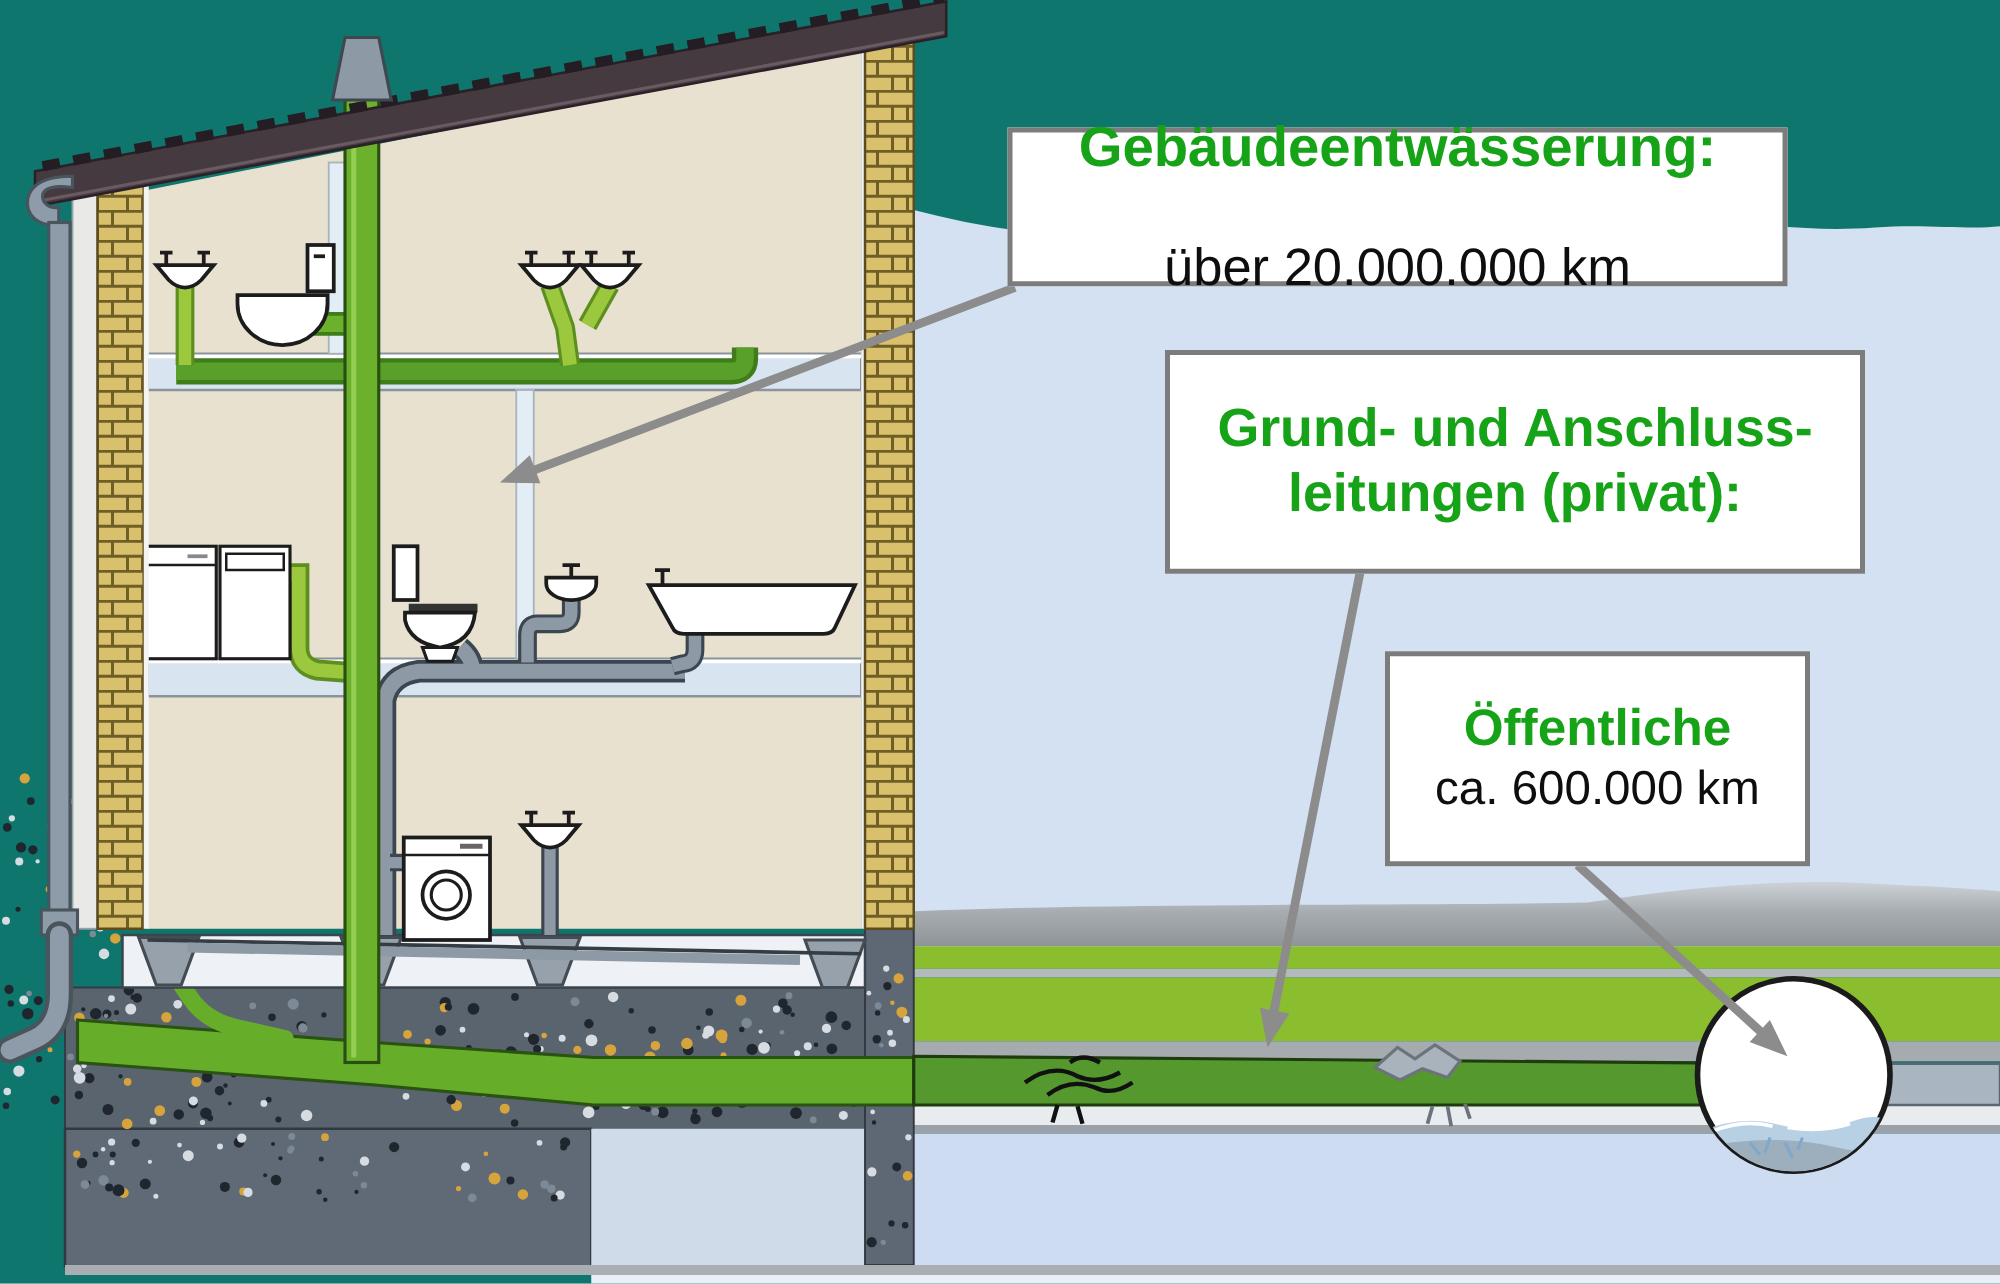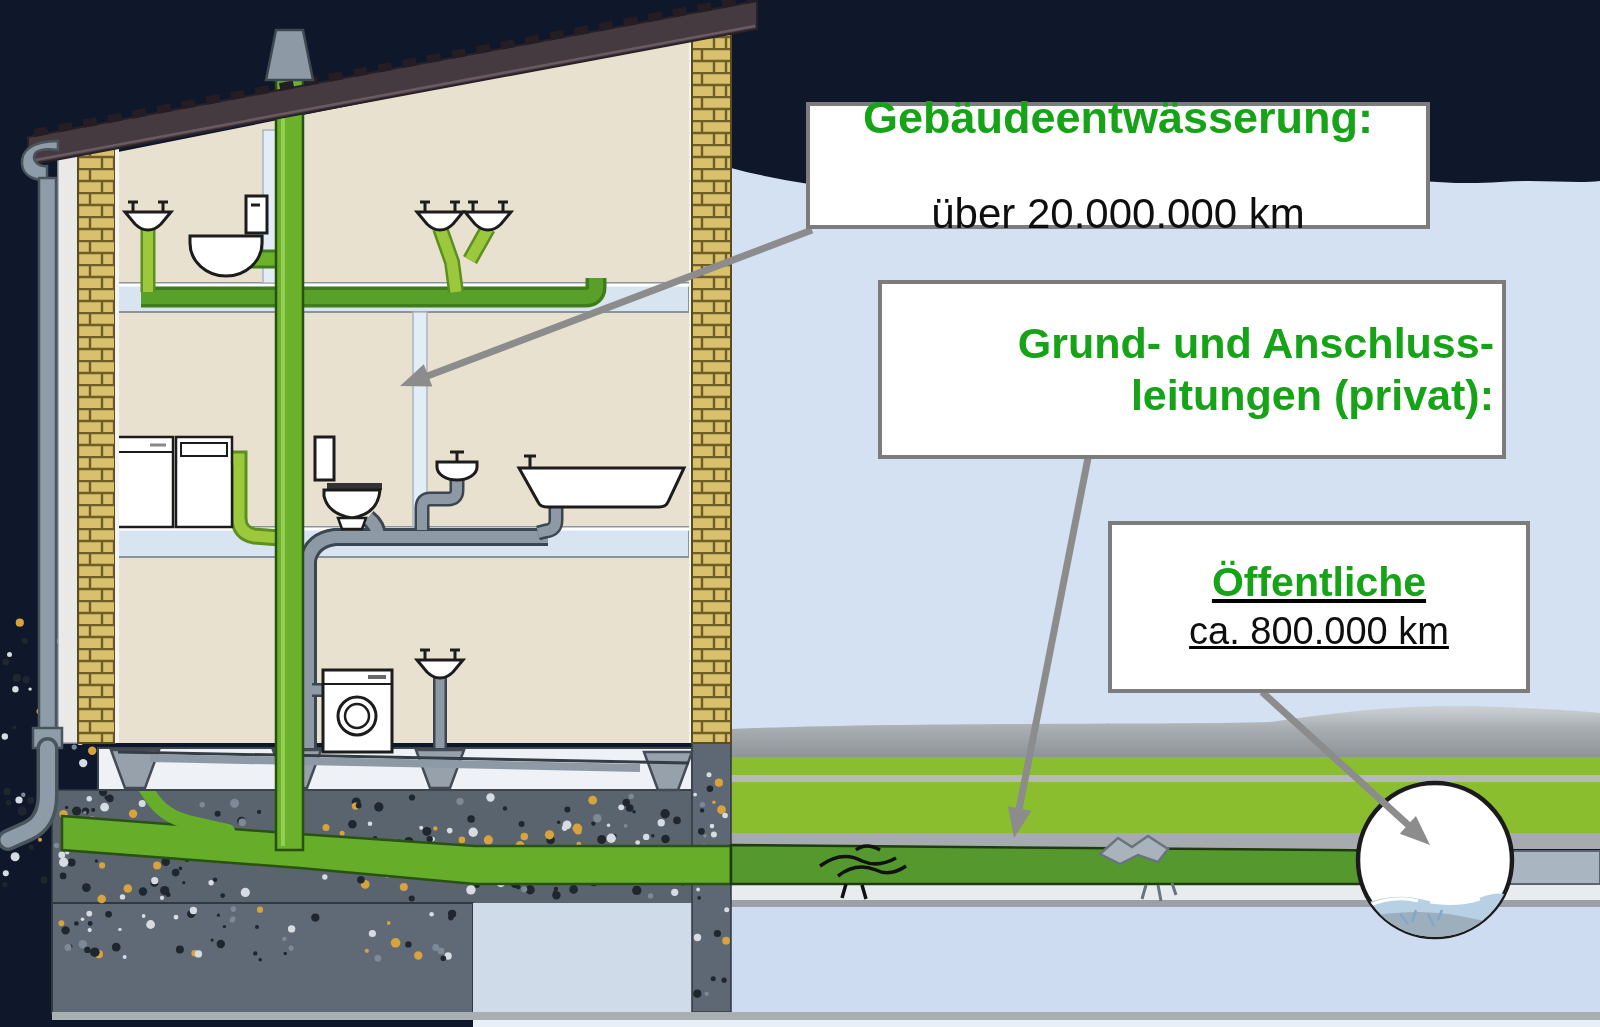--- a/index.html
+++ b/index.html
@@ -1,29 +1,29 @@
 <!DOCTYPE html>
 <html style="--label-green: #17a317;"><head>
 <meta charset="utf-8">
 <style>
   html,body{margin:0;padding:0;background:#fff;font-family:"Liberation Sans",sans-serif;}
-  #stage{position:relative;width:1600px;height:1027px;background:#0f172a;overflow:hidden;}
+  #stage{position:relative;width:1600px;height:1027px;background:#0f766e;overflow:hidden;}
   #scene{position:absolute;left:0;top:0;}
   .callout{position:absolute;background:#ffffff;border:4px solid #7c7c7c;box-sizing:border-box;
            display:flex;flex-direction:column;align-items:center;justify-content:center;
            text-align:center;padding:4px 8px;}
   .callout .t{color:var(--label-green,#17a317);font-weight:bold;white-space:nowrap;}
   .callout .v{color:#0e0e0e;white-space:nowrap;}
   #box-building{left:806px;top:102px;width:624px;height:127px;}
   #box-building .t{font-size:45px;line-height:1.22;}
   #box-building .v{font-size:42px;line-height:1.2;margin-top:43px;}
-  #box-private{left:878px;top:280px;width:628px;height:179px;align-items:flex-end;}
+  #box-private{left:932px;top:280px;width:560px;height:179px;}
   #box-private .t{font-size:43px;line-height:1.2;}
   #box-private .v{font-size:41px;line-height:1.25;}
-  #box-public{left:1108px;top:521px;width:422px;height:172px;text-decoration:underline;}
+  #box-public{left:1108px;top:521px;width:340px;height:172px;}
   #box-public .t{font-size:41px;line-height:1.2;}
   #box-public .v{font-size:38px;line-height:1.3;}
 </style>
 </head>
 <body>
 
 <div id="stage">
 
 <svg id="scene" width="1600" height="1027" viewBox="0 0 1600 1027">
   <defs>
@@ -568,16 +568,16 @@
 <div class="callout" id="box-building">
   <span class="t">Gebäudeentwässerung:</span>
   <span class="v">über 20.000.000 km</span>
 </div>
 <div class="callout" id="box-private">
   <span class="t">Grund- und Anschluss-</span>
   <span class="t">leitungen (privat):</span>
 </div>
 <div class="callout" id="box-public">
   <span class="t">Öffentliche</span>
-  <span class="v">ca. 800.000 km</span>
+  <span class="v">ca. 600.000 km</span>
 </div>
 
 </div>
 
 </body></html>

